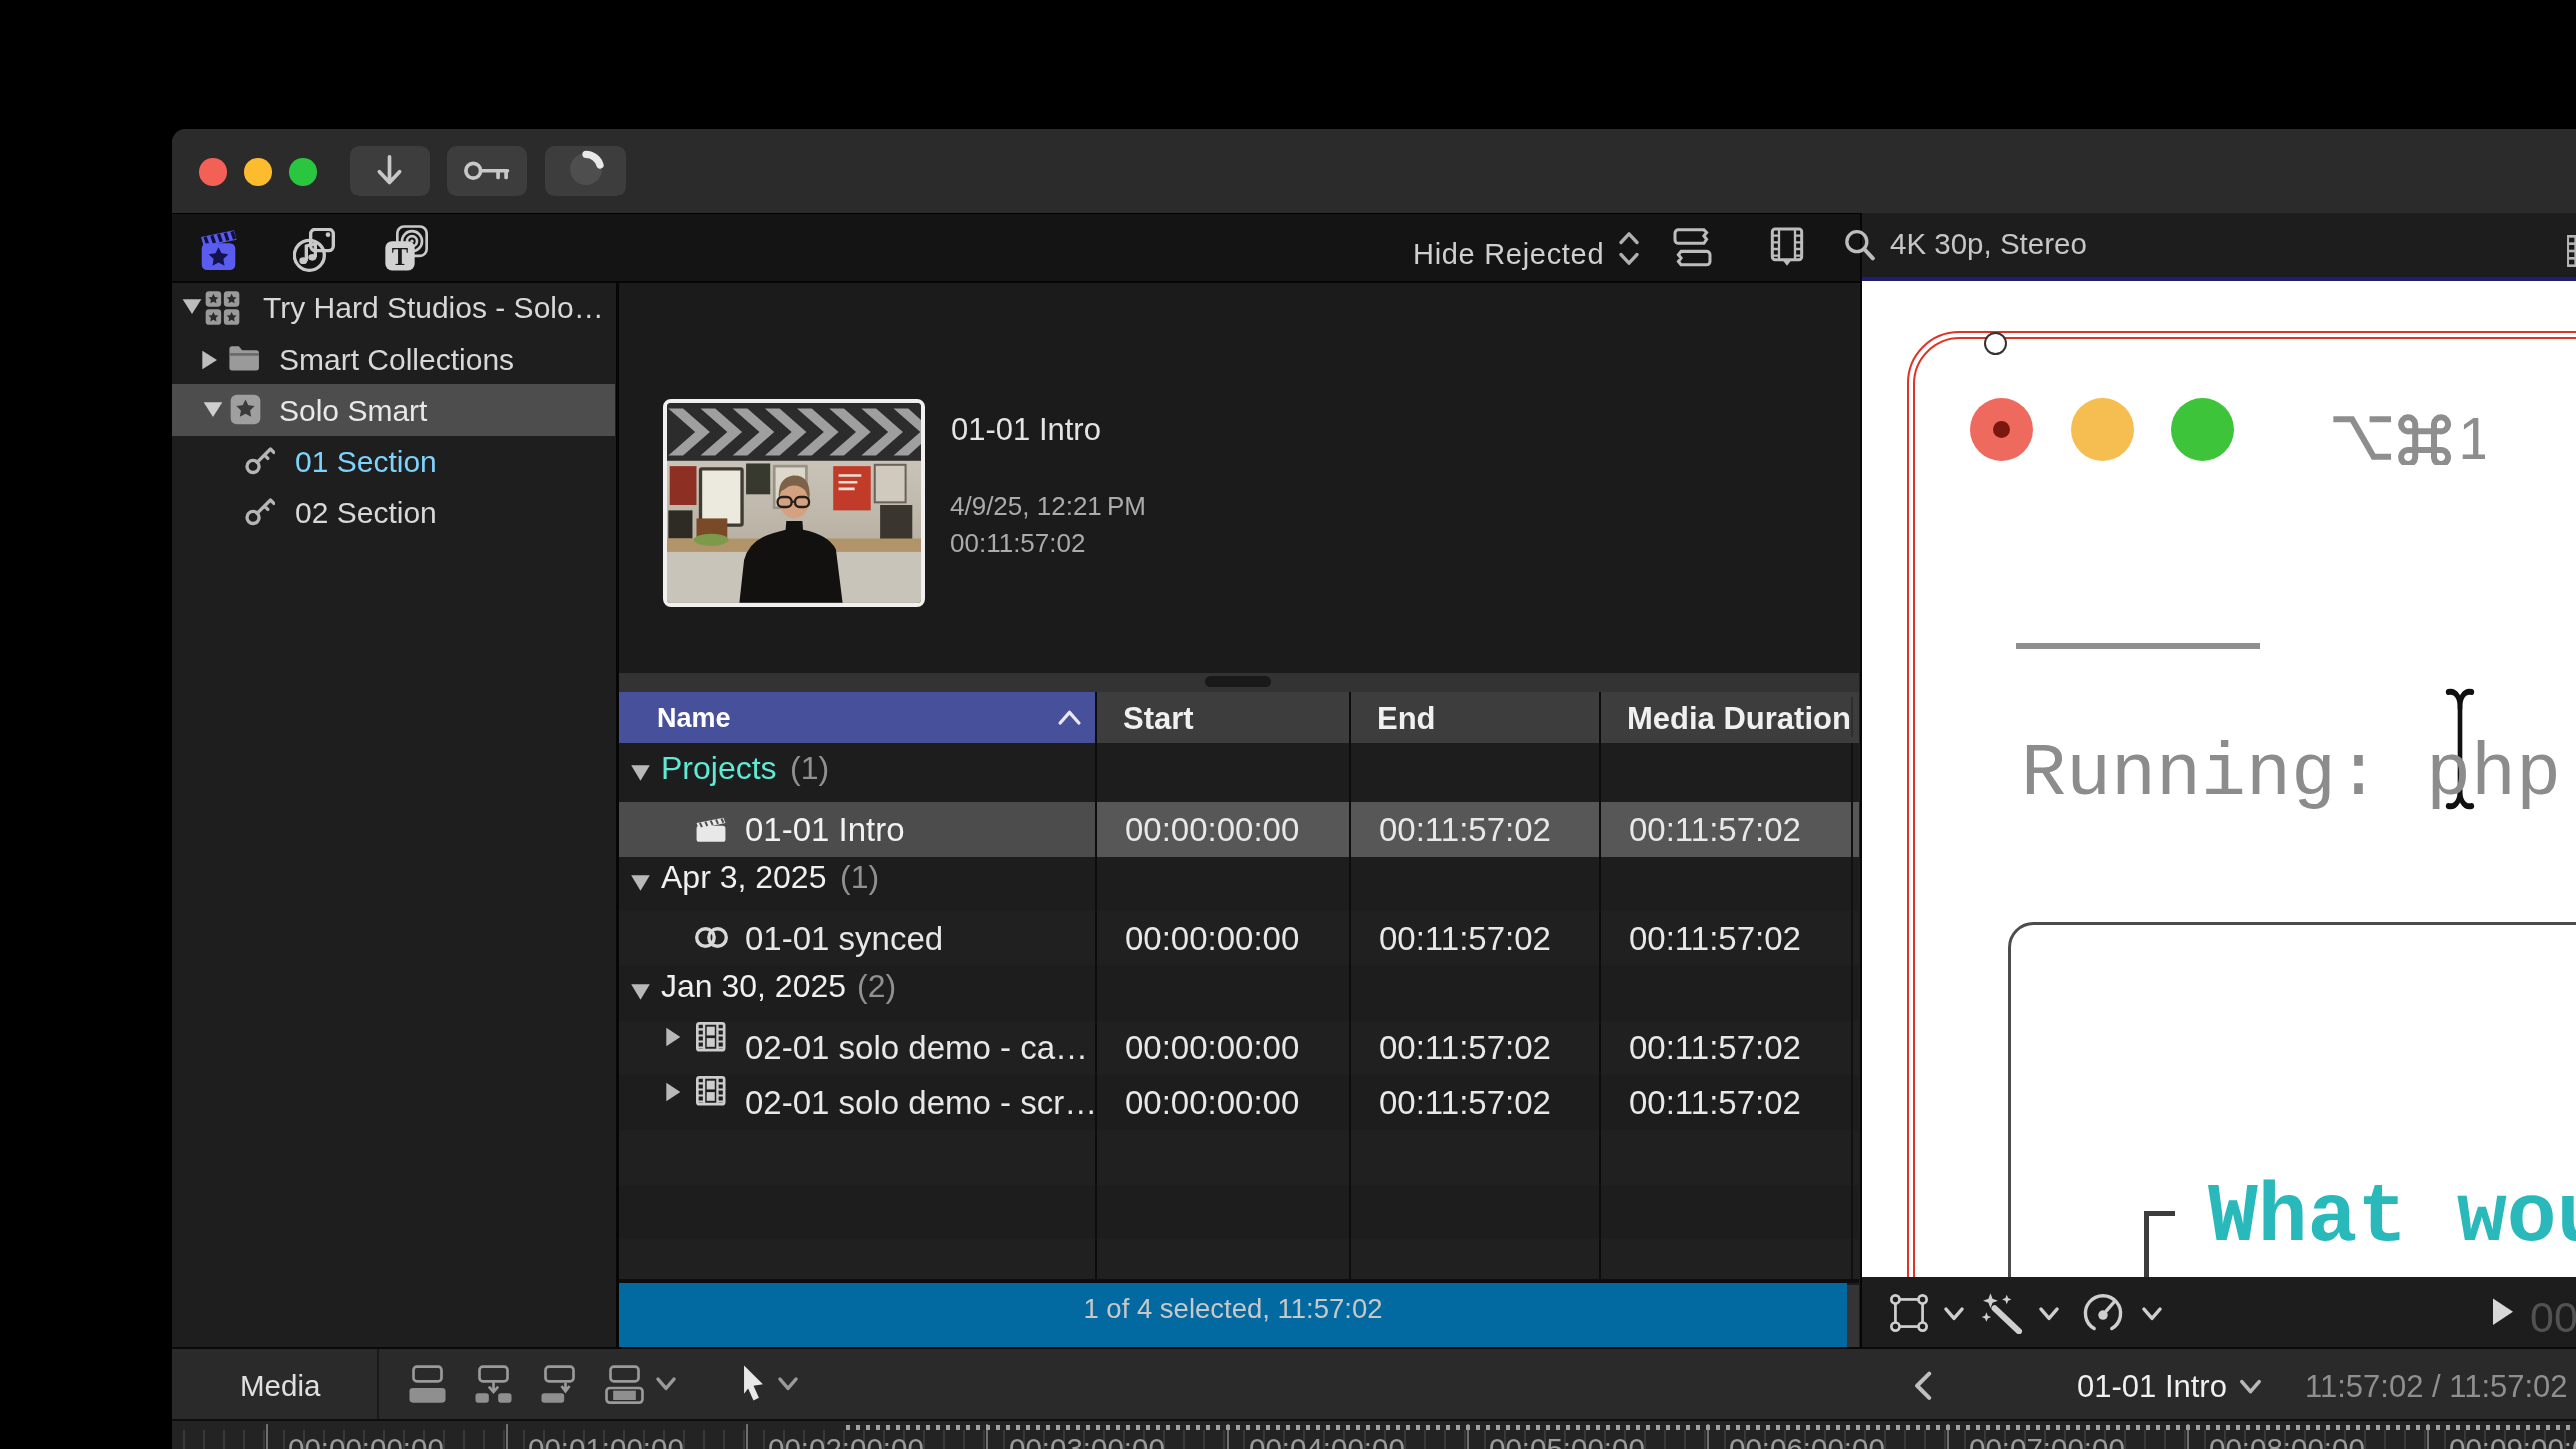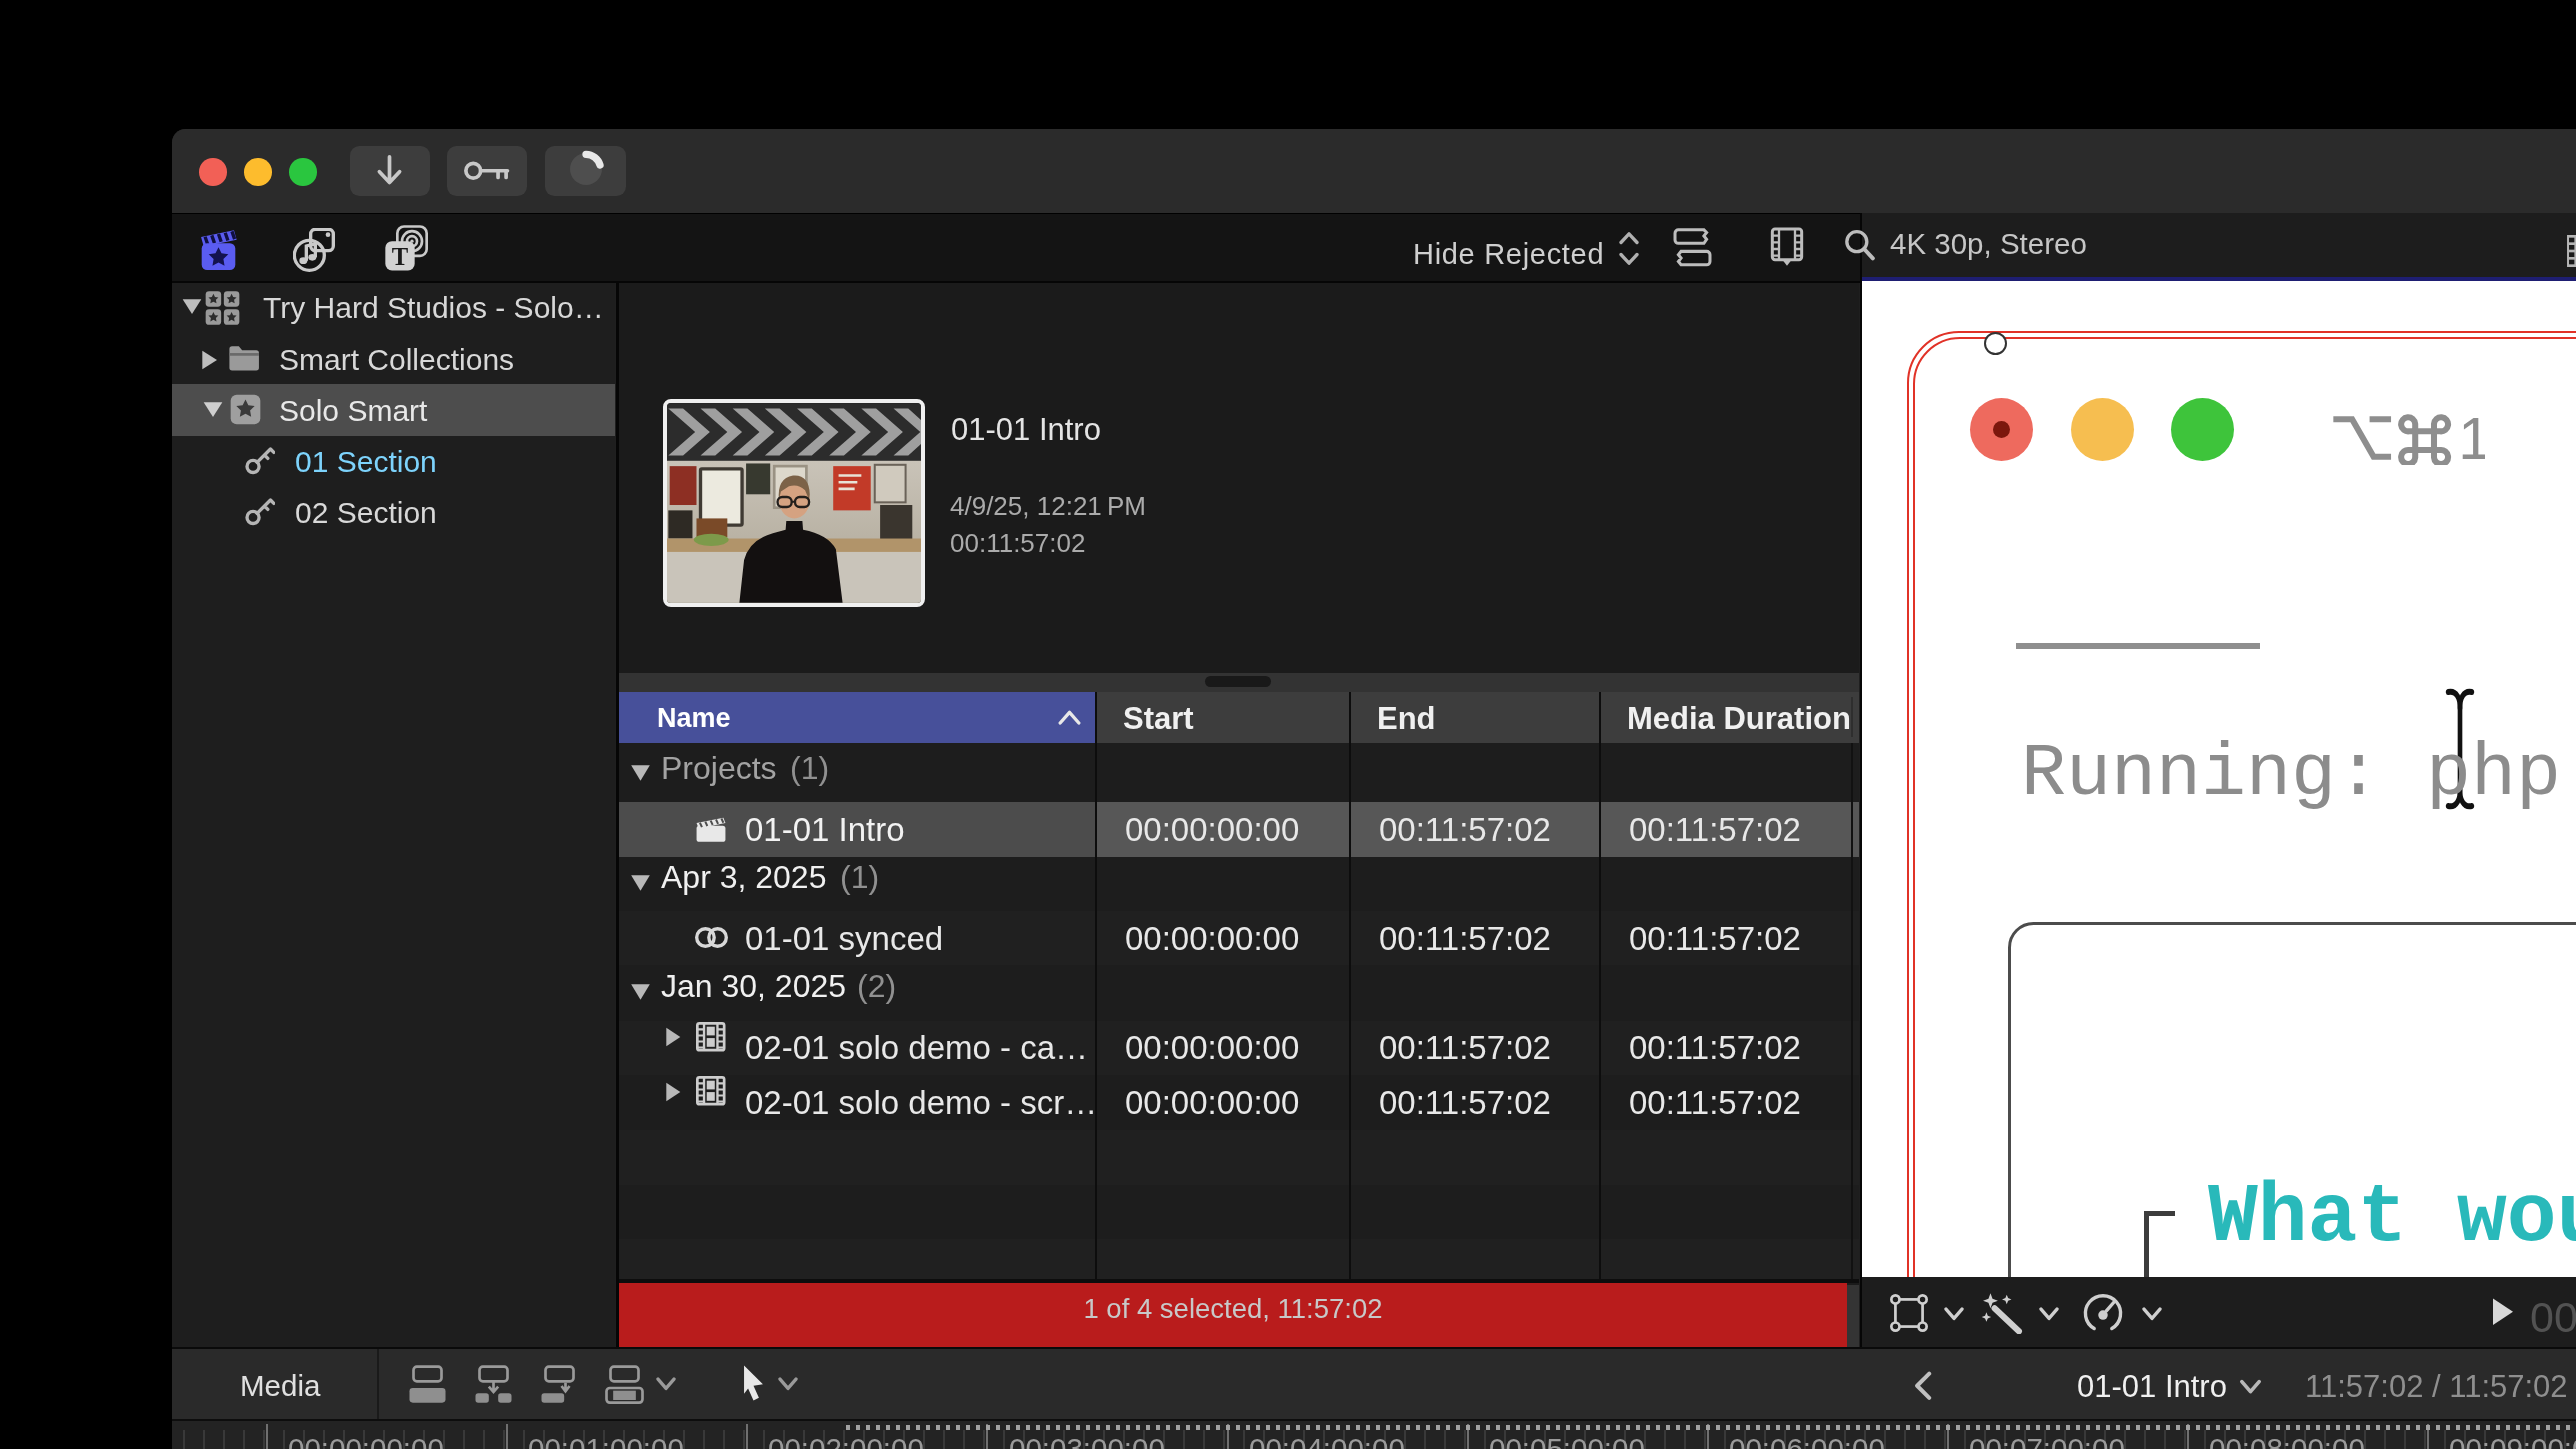--- a/index.html
+++ b/index.html
@@ -495,21 +495,21 @@
   <div class="abs" style="left:1232px;top:5.4px;width:2px;height:40px;background:#2e2e2e"></div>
   <div class="abs" style="left:1232px;top:51px;width:2px;height:536px;background:#111"></div>
 
   <div class="abs" style="left:476px;top:0;width:2px;height:587px;background:#0d0d0d"></div>
   <div class="abs" style="left:730px;top:0;width:2px;height:587px;background:#0d0d0d"></div>
   <div class="abs" style="left:980px;top:0;width:2px;height:587px;background:#0d0d0d"></div>
 
   <svg class="ic" style="left:10.7px;top:72px" width="21" height="18" viewBox="0 0 31 27">
       <path d="M1.5 2 H29.5 L15.5 25 Z" fill="#b8b8b8"></path>
     </svg>
-  <div class="txt" style="left:42px;top:58px;font-size:32px;color:#a3a3a3">Projects</div>
+  <div class="txt" style="left:42px;top:58px;font-size:32px;color:#5eead4">Projects</div>
   <div class="txt" style="left:171px;top:58px;font-size:32px;color:#909090">(1)</div>
 
   <svg class="ic" style="left:76px;top:125px" width="32" height="25.5" viewBox="0 0 47 38">
     <path d="M2 9 L42 1 L45 9 L5 17 Z" fill="#e8e8e8"></path>
     <rect x="2" y="13" width="43" height="24" rx="4" fill="#e8e8e8"></rect>
     <g stroke="#4d4d4d" stroke-width="3">
         <path d="M7 8.6 L10 15 M15 7 L18 13.4 M23 5.4 L26 11.8 M31 3.8 L34 10.2 M39 2.2 L42 8.6"></path>
       </g>
   </svg>
   <div class="txt" style="left:126px;top:119px;font-size:33px;color:#f2f2f2">01-01 Intro</div>
@@ -566,16 +566,16 @@
     <rect x="16" y="24" width="12" height="13" fill="#cdcdcd"></rect>
   </svg>
   <div class="txt" style="left:126px;top:392px;font-size:33px;color:#e8e8e8">02-01 solo demo - scr…</div>
   <div class="txt" style="left:506px;top:392px;font-size:33px;color:#e8e8e8">00:00:00:00</div>
   <div class="txt" style="left:760px;top:392px;font-size:33px;color:#e8e8e8">00:11:57:02</div>
   <div class="txt" style="left:1010px;top:392px;font-size:33px;color:#e8e8e8">00:11:57:02</div>
 </div>
 
 <div class="abs" style="left:619px;top:1279px;width:1240px;height:4px;background:#0d0d0d"></div>
 <div class="abs" style="left:1847px;top:1285px;width:12px;height:62px;background:#343434"></div>
-<div class="abs" style="left:619px;top:1283px;width:1228px;height:64px;background:#b91c1c">
+<div class="abs" style="left:619px;top:1283px;width:1228px;height:64px;background:#0369a1">
   <div style="width:100%;text-align:center;margin-top:10px;font-size:27.5px;color:#c8c8c8">1 of 4 selected, 11:57:02</div>
 </div>
 
 
 </body></html>

